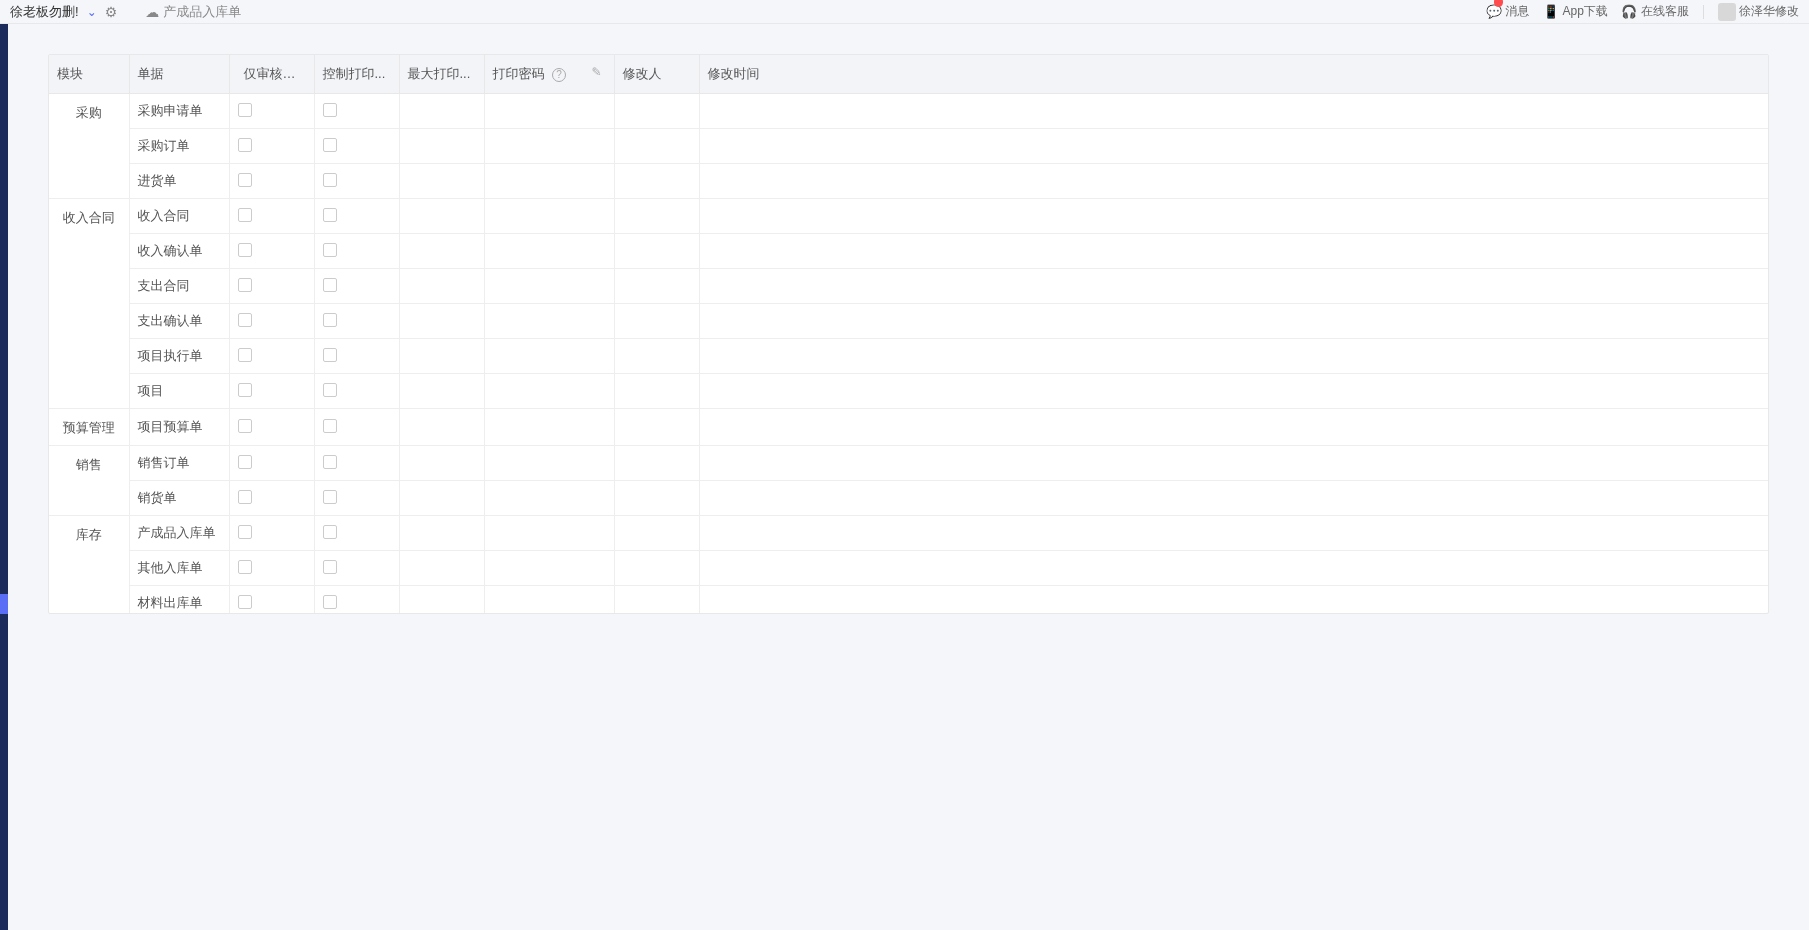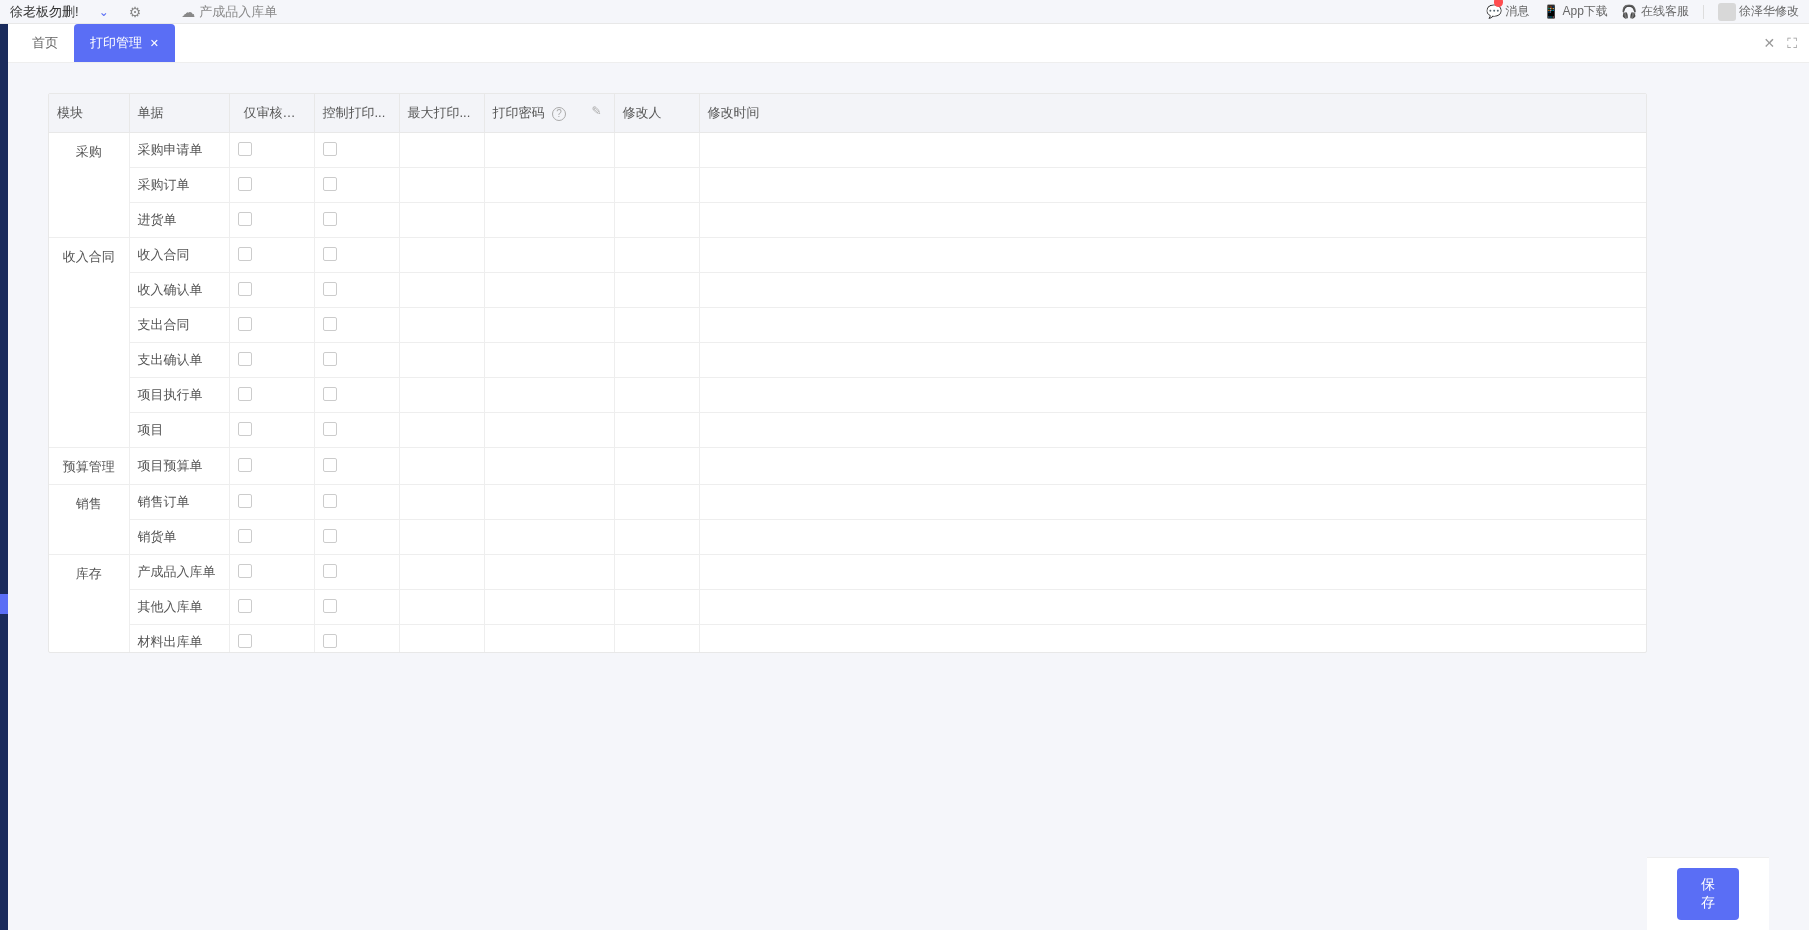--- a/index.html
+++ b/index.html
@@ -1,18 +1,18 @@
 <!DOCTYPE html>
 <html><head>
 <meta charset="utf-8">
 <style>
 * { box-sizing: border-box; margin: 0; padding: 0; }
 body { font-family: -apple-system, "PingFang SC", "Microsoft YaHei", sans-serif; font-size: 13px; color: #333; background: #f5f6fa; }
 .topbar { display: flex; align-items: center; justify-content: space-between; height: 24px; background: #f5f6fa; padding: 0 10px; border-bottom: 1px solid #e8e8e8; }
-.topbar-left { display: flex; align-items: center; gap: 20px; justify-content: center; }
+.topbar-left { display: flex; align-items: center; gap: 8px; justify-content: center; }
 .dropdown-text { color: #333; }
 .chevron-down { color: #5a6ef5; font-size: 12px; }
 .gear-icon { color: #888; font-size: 14px; }
 .demo-link { display: flex; align-items: center; gap: 4px; color: #888; margin-left: 20px; }
 .cloud-icon { font-size: 14px; }
 .topbar-right { display: flex; align-items: center; gap: 14px; color: #666; font-size: 12px; }
 .topbar-item { display: flex; align-items: center; gap: 3px; cursor: pointer; position: relative; }
 .icon-sm { font-size: 13px; }
 .badge { position: absolute; top: -6px; left: 8px; background: #ff4d4f; color: #fff; font-size: 9px; padding: 0 3px; border-radius: 6px; line-height: 10px; }
 .avatar { width: 18px; height: 18px; background: #d8d8d8; border-radius: 3px; }
@@ -23,21 +23,21 @@
 .left-rail-accent { position: absolute; top: 570px; left: 0; width: 8px; height: 20px; background: #5a6ef5; }
 
 .content-area { flex: 1; display: flex; flex-direction: column; background: #fff; }
 .tabs-bar { display: flex; align-items: center; justify-content: space-between; background: #fff; border-bottom: 1px solid #eee; padding: 0 8px; }
 .tabs-left { display: flex; align-items: center; }
 .tab { padding: 10px 16px; color: #666; cursor: pointer; font-size: 13px; }
 .tab.active { background: #5a6ef5; color: #fff; border-radius: 4px 4px 0 0; }
 .tab-close { margin-left: 4px; font-size: 11px; }
 .tabs-right { display: flex; align-items: center; gap: 12px; color: #999; font-size: 14px; padding-right: 4px; }
 
-.page-body { flex: 1; background: #f5f6fa; padding: 30px 40px 0; overflow: hidden; display: flex; flex-direction: row; }
+.page-body { flex: 1; background: #f5f6fa; padding: 30px 40px 0; overflow: hidden; display: flex; flex-direction: column; }
 .table-container { background: #fff; border: 1px solid #e8e8e8; border-radius: 2px; overflow: hidden; max-height: 560px; display: flex; flex-direction: column; }
 .table-scroll { overflow-y: auto; flex: 1; }
 .table-scroll::-webkit-scrollbar { width: 8px; }
 .table-scroll::-webkit-scrollbar-thumb { background: #c1c1c1; border-radius: 4px; }
 .table-scroll::-webkit-scrollbar-track { background: #f1f1f1; }
 
 table { width: 100%; border-collapse: collapse; table-layout: fixed; }
 thead th { background: #f3f4f8; font-weight: 500; color: #555; text-align: left; padding: 10px 8px; border-bottom: 1px solid #e8e8e8; border-right: 1px solid #e8e8e8; font-size: 13px; white-space: nowrap; overflow: hidden; text-overflow: ellipsis; }
 thead th:last-child { border-right: none; }
 tbody td { padding: 8px; border-bottom: 1px solid #eee; border-right: 1px solid #eee; color: #555; height: 34px; vertical-align: middle; }
@@ -91,35 +91,20 @@
       <span>徐泽华修改</span>
     </span>
   </div>
 </div>
 
 <div class="main-wrap">
   <div class="left-rail">
     <div class="left-rail-accent"></div>
   </div>
   <div class="content-area">
-    <div class="tabs-bar">
-      <div class="tabs-left">
-        <div class="tab">
-          <span>首页</span>
-        </div>
-        <div class="tab active">
-          <span>打印管理</span>
-          <span class="tab-close">✕</span>
-        </div>
-      </div>
-      <div class="tabs-right">
-        <span>✕</span>
-        <span>⛶</span>
-      </div>
-    </div>
 
     <div class="page-body">
       <div class="table-container">
         <div class="table-scroll">
           <table>
             <thead>
               <tr>
                 <th class="col-module">模块</th>
                 <th class="col-bill">单据</th>
                 <th class="col-cb1">仅审核后...</th>
@@ -273,19 +258,16 @@
                   <td></td>
                   <td></td>
                   <td></td>
                   <td></td>
                 </tr>
               </tbody>
           </table>
         </div>
       </div>
 
-      <div class="footer-bar">
-        <button class="btn-primary">保存</button>
-      </div>
     </div>
 
   </div>
 </div>
 
 </body></html>

